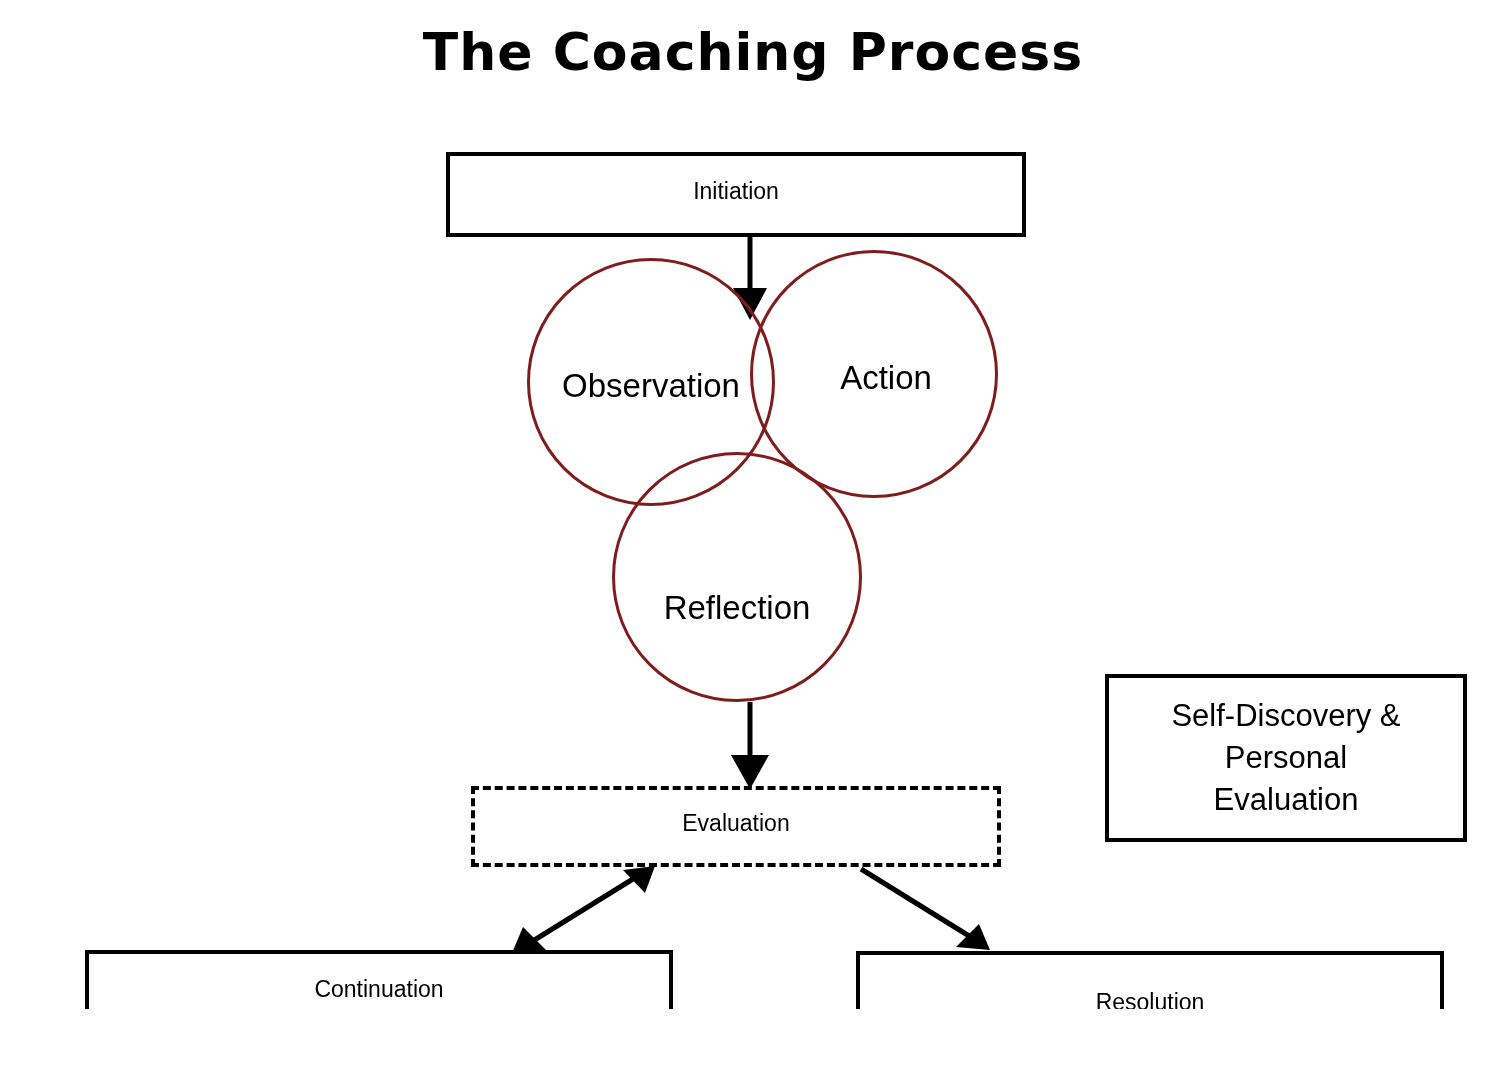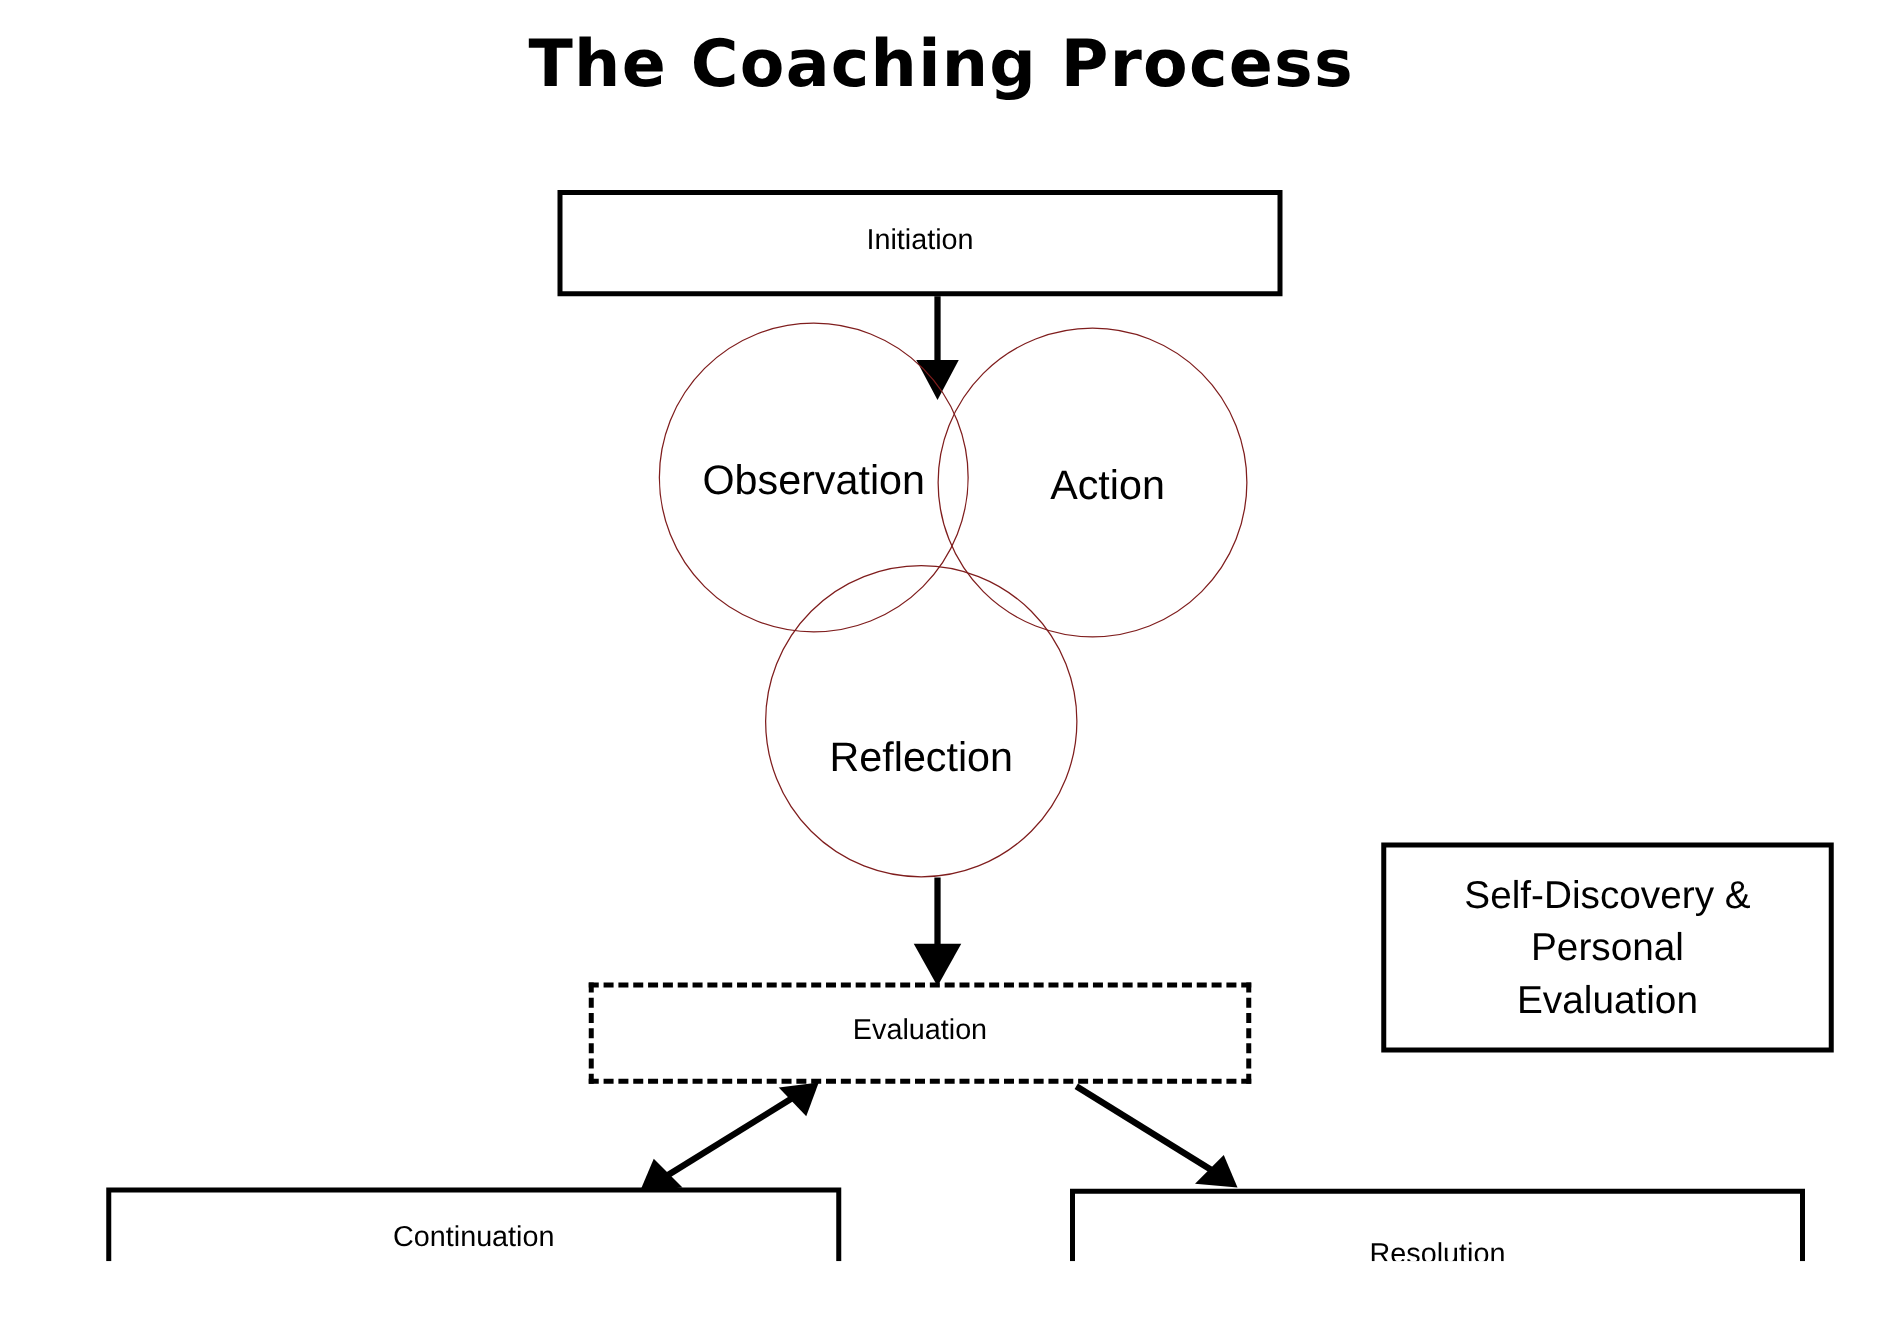--- a/index.html
+++ b/index.html
@@ -68,38 +68,38 @@
   #box-resolution  { left: 856px;  top: 951px; width: 588px; height: 84px; }
   #box-resolution .box-label { top: 16px; margin-top: 12px; }
 
   #box-selfdiscovery { left: 1105px; top: 674px; width: 362px; height: 168px; }
   #box-selfdiscovery .box-label { top: 17px; font-size: 31px; line-height: 42px; text-align: center; }
 
   
   .circle {
     position: absolute;
     box-sizing: border-box;
-    border: 1px solid #7f1d1d;
+    border: 3px solid #7f1d1d;
     border-radius: 50%;
     background: transparent;
   }
   .circle-label {
     position: absolute;
     left: 0;
     width: 100%;
     text-align: center;
     font-size: 33px;
     line-height: 39px;
     color: #000000;
     white-space: nowrap;
   }
   #circle-observation { left: 527px; top: 258px; width: 248px; height: 248px; }
   #circle-observation .circle-label { top: 105px; }
 
-  #circle-action { left: 750px; top: 262px; width: 248px; height: 248px; }
+  #circle-action { left: 750px; top: 250px; width: 248px; height: 248px; }
   #circle-action .circle-label { top: 105px; left: 12px; }
 
   #circle-reflection { left: 612px; top: 452px; width: 250px; height: 250px; }
   #circle-reflection .circle-label { top: 105px; margin-top: 28px; }
 
   
   #arrows {
     position: absolute;
     left: 0;
     top: 0;

